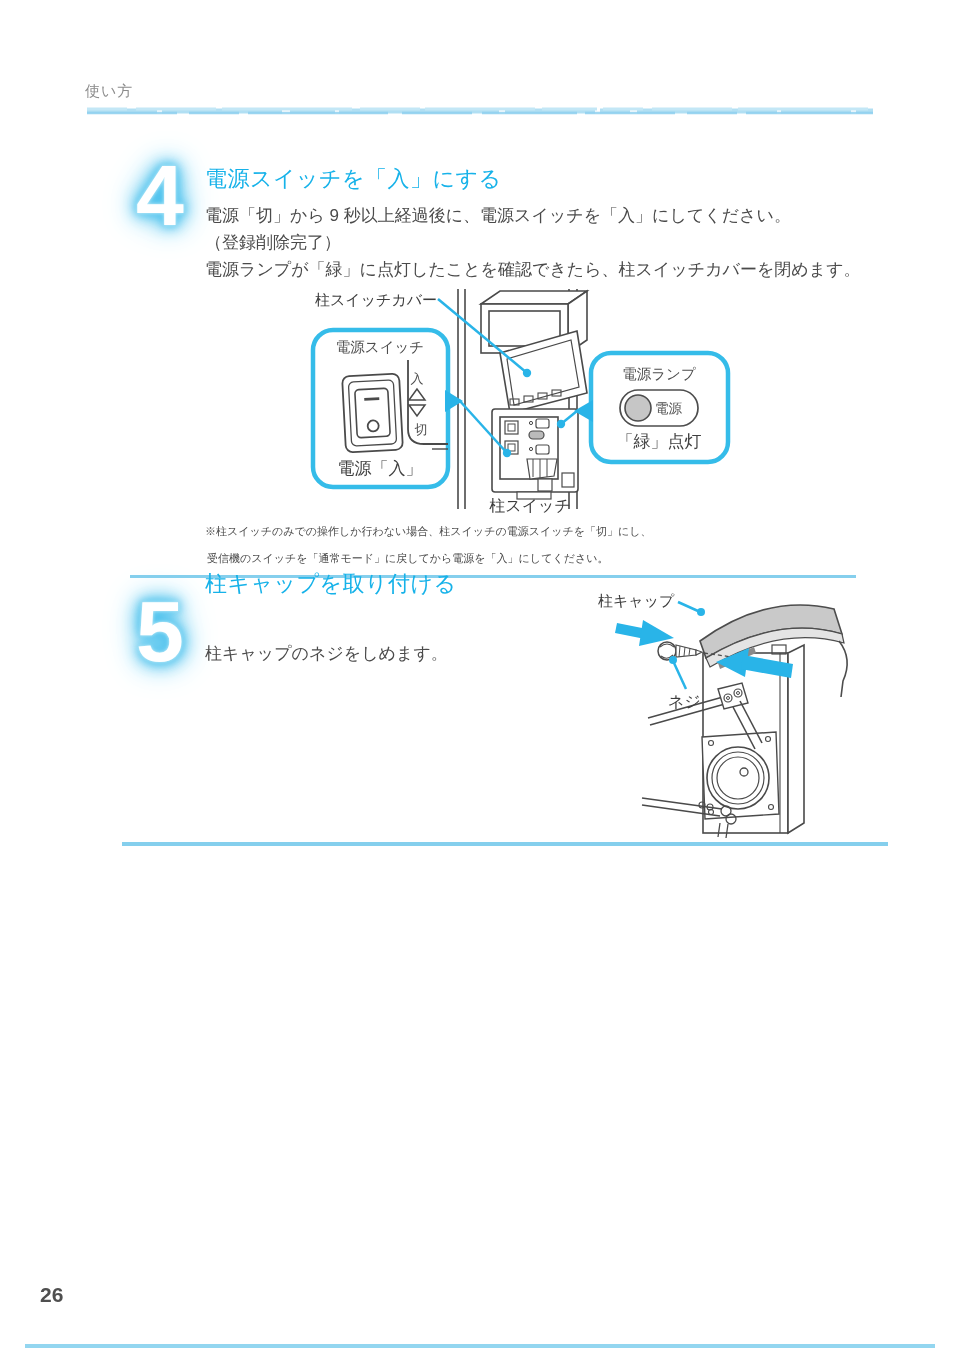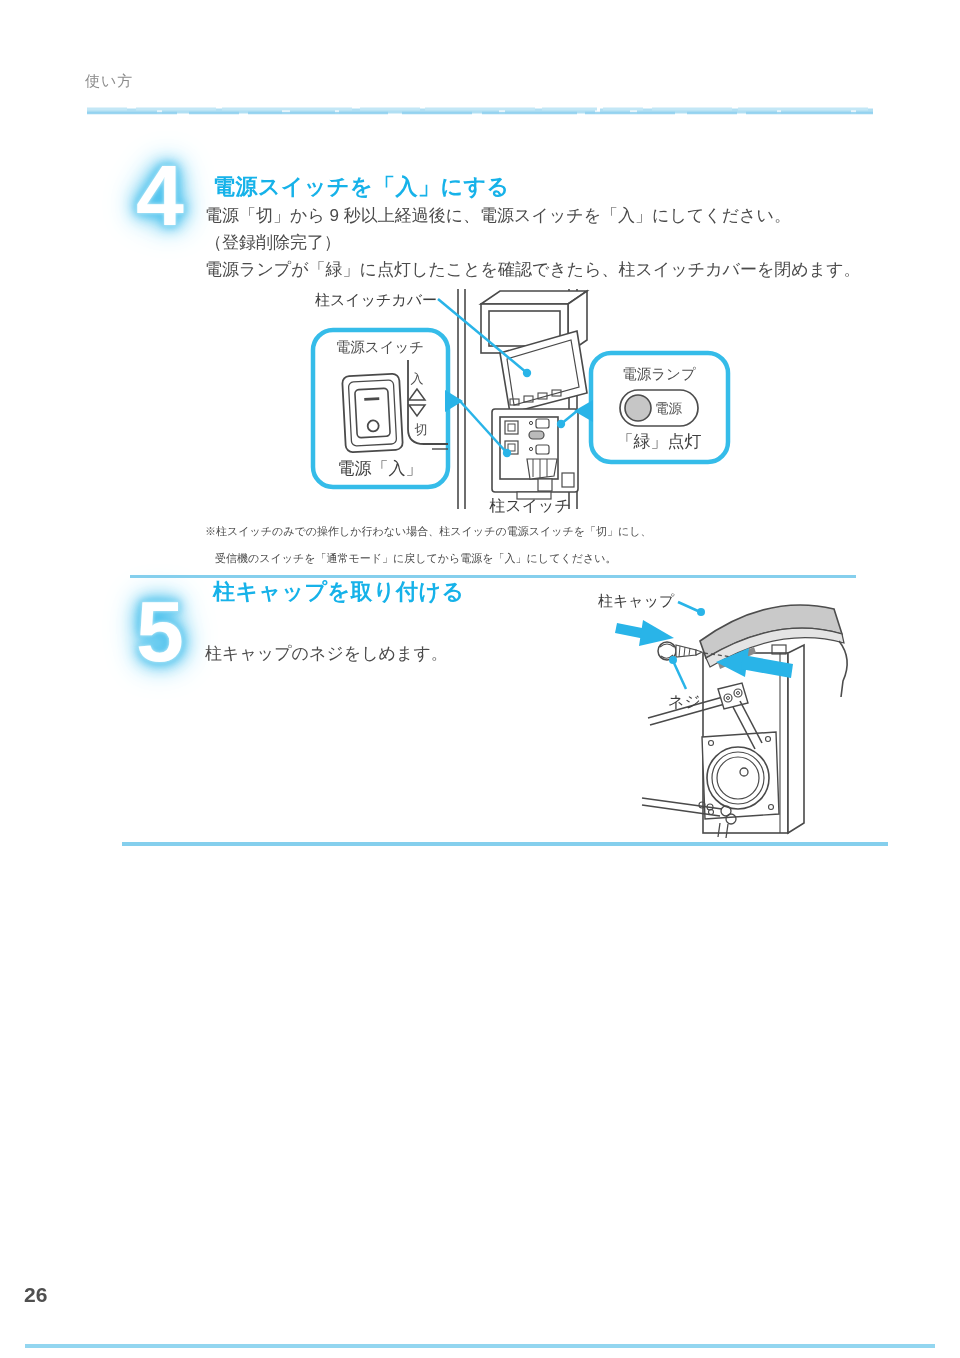--- a/index.html
+++ b/index.html
@@ -1,47 +1,47 @@
 <!DOCTYPE html>
 <html><head>
 <meta charset="utf-8">
 <style>
   html,body{margin:0;padding:0;background:#fff;}
   .page{position:relative;width:960px;height:1358px;background:#ffffff;
         font-family:"Liberation Sans",sans-serif;overflow:hidden;color:#4a4a4a;}
 
-  .page-header{position:absolute;left:85px;top:72px;font-size:15px;color:#8c8c8c;letter-spacing:1px;}
+  .page-header{position:absolute;left:85px;top:82px;font-size:15px;color:#8c8c8c;letter-spacing:1px;}
   .brush-line{position:absolute;left:85px;top:104px;}
 
   .step-num{position:absolute;font-size:86px;font-weight:bold;color:#ffffff;line-height:1;
             text-shadow:0 0 3px #c4ecf9,0 0 6px #8fdaf4,0 0 10px #50c3ee,
                         0 0 16px #2fb7ea,0 0 24px #2fb7ea,0 0 36px #8fdaf4;}
   #step4-num{left:136px;top:152px;}
   #step5-num{left:136px;top:588px;}
 
-  .step-title{position:absolute;left:205px;margin:8px;font-size:22px;font-weight:bold;
+  .step-title{position:absolute;left:205px;margin:0;font-size:22px;font-weight:normal;
               color:#16b2e9;letter-spacing:.5px;}
   #step4-title{top:164px;}
   #step5-title{top:569px;}
 
   .step-body{position:absolute;left:205px;font-size:17px;color:#4a4a4a;}
   #step4-body{top:202px;}
   #step5-body{top:640px;}
   .body-line{height:27px;line-height:27px;white-space:nowrap;}
 
   .note{position:absolute;left:205px;top:518px;font-size:11px;color:#4a4a4a;}
   .note .body-line{height:27px;line-height:27px;}
-  .note-indent{margin-left:10px;}
+  .note-indent{margin-left:2px;}
 
   .divider{position:absolute;background:#85cfed;}
   #divider-1{left:130px;top:575px;width:726px;height:3px;}
   #divider-2{left:122px;top:842px;width:766px;height:4px;}
   #bottom-bar{left:25px;top:1344px;width:910px;height:4px;background:#93d6f0;}
 
-  .page-number{position:absolute;left:24px;top:1283px;font-size:21px;font-weight:bold;color:#4f4f4f;}
+  .page-number{position:absolute;left:40px;top:1283px;font-size:21px;font-weight:bold;color:#4f4f4f;}
 
   .diagram{position:absolute;}
   #diagram-1{left:295px;top:283px;}
   #diagram-2{left:590px;top:585px;}
   svg text{font-family:"Liberation Sans",sans-serif;}
 </style>
 </head>
 <body>
 
 <div class="page">

